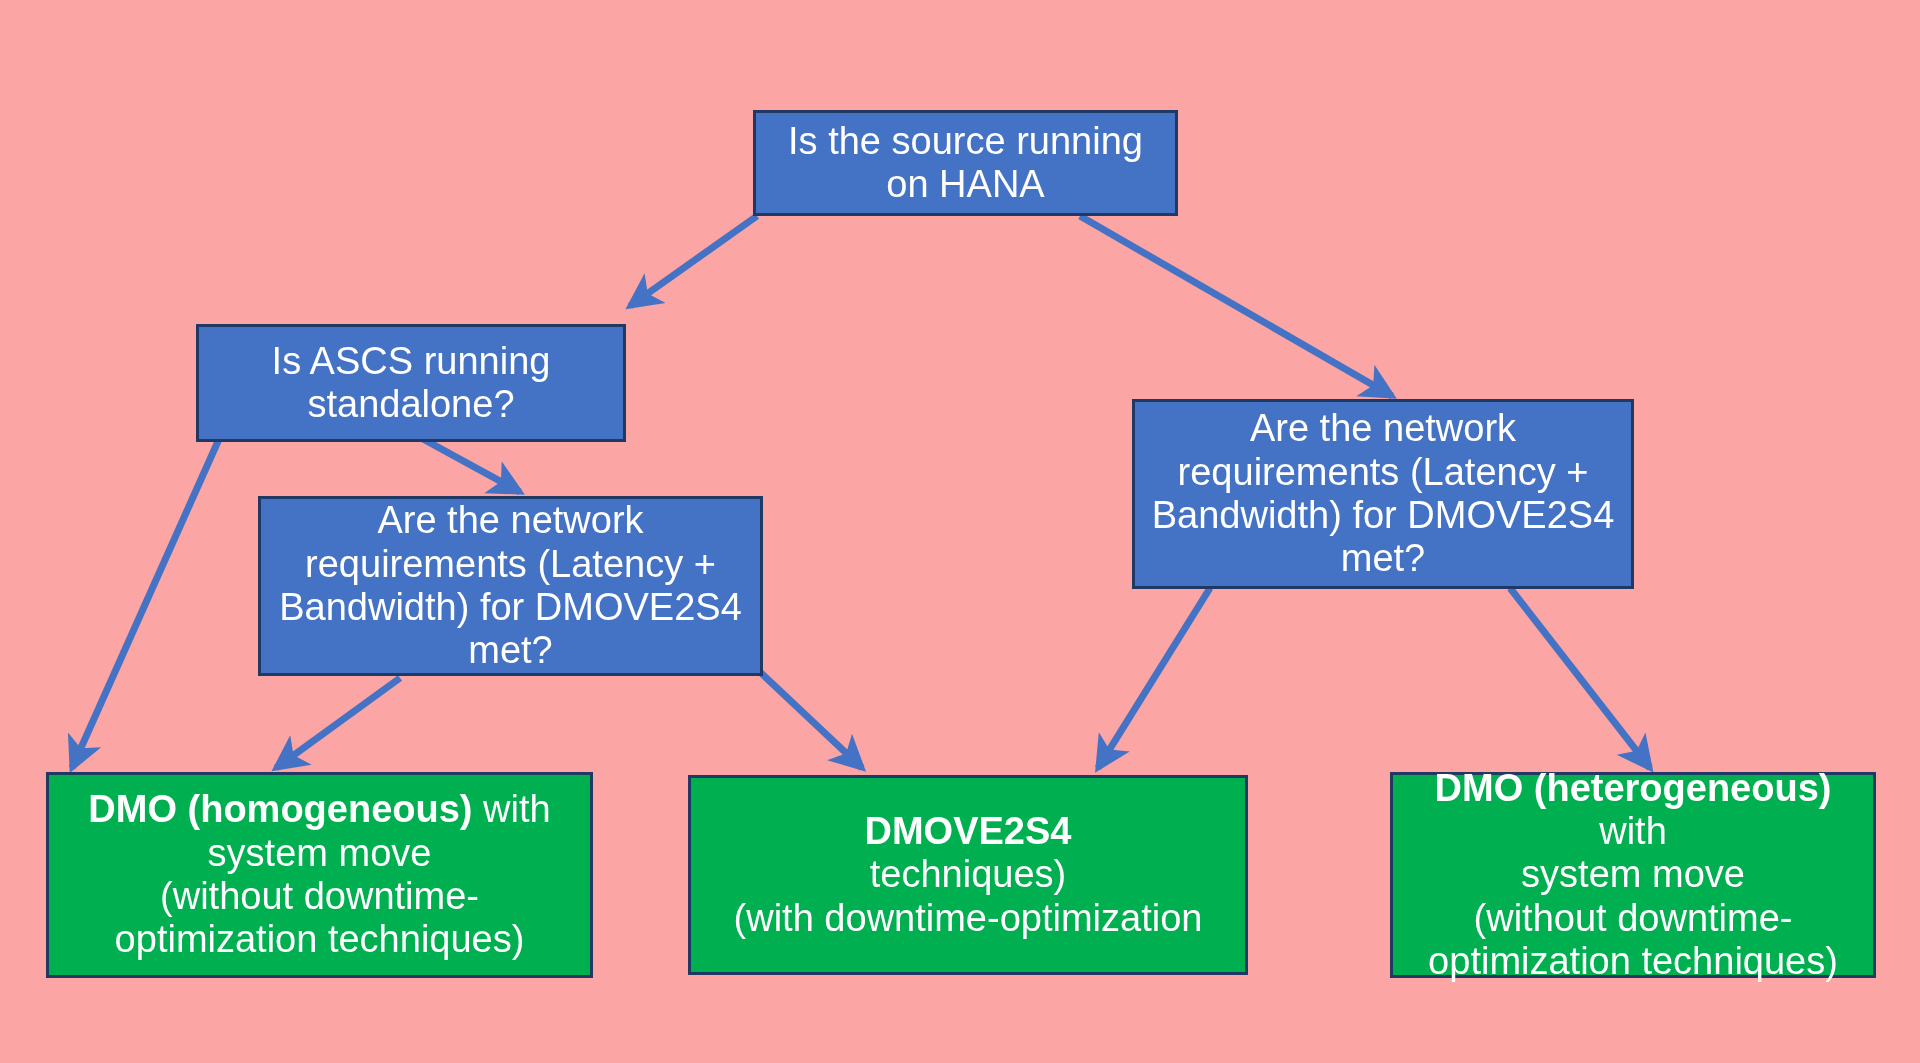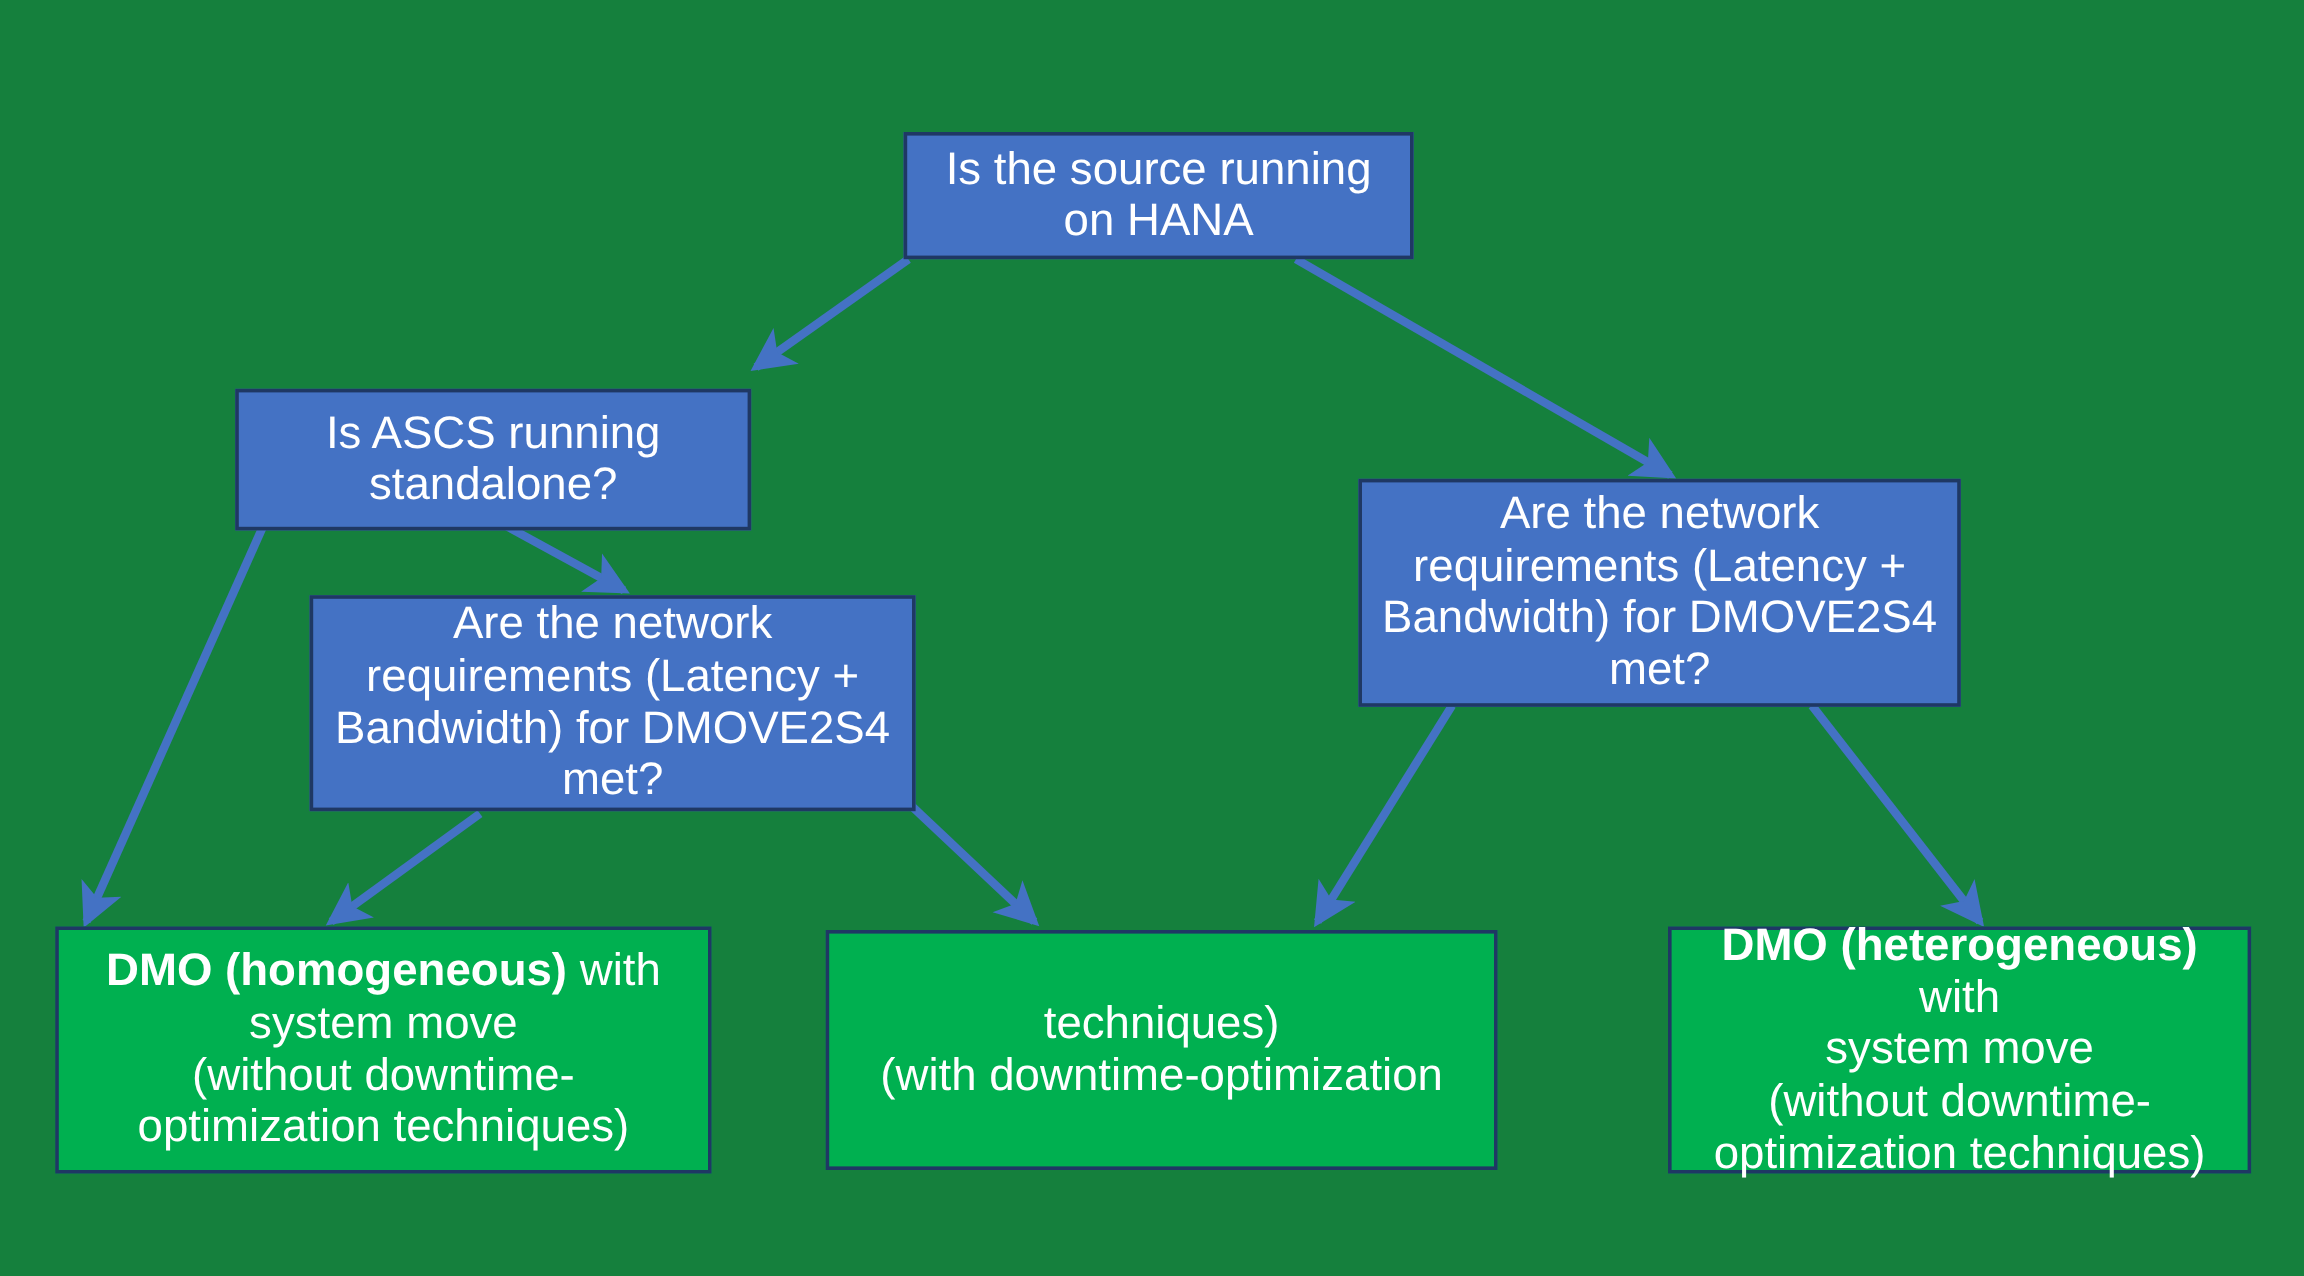--- a/index.html
+++ b/index.html
@@ -1,17 +1,17 @@
 <!DOCTYPE html>
 <html><head>
 <meta charset="utf-8">
 <style>
   html,body{margin:0;padding:0;background:#000;}
   #stage{
-    position:relative;width:1920px;height:1063px;background:#15803d;overflow:hidden;
+    position:relative;width:1920px;height:1063px;background:#fca5a5;overflow:hidden;
     font-family:"Liberation Sans", sans-serif;
   }
   #edges{position:absolute;left:0;top:0;width:1920px;height:1063px;}
   .node{
     position:absolute;box-sizing:border-box;
     display:flex;align-items:center;justify-content:center;
     text-align:center;color:#fff;line-height:1.14;
     border:3px solid #1F3864;
     z-index:2;
   }
@@ -79,20 +79,21 @@
     <div class="txt">
       <div><b>DMO (homogeneous)</b><span> with</span></div>
       <div>system move</div>
       <div><span>(</span><span class="u">without</span><span> downtime-</span></div>
       <div>optimization techniques)</div>
     </div>
   </div>
 
   <div class="node outcome" style="left:688px;top:775px;width:560px;height:200px;">
     <div class="txt">
+      <div><b>DMOVE2S4</b></div>
       <div>techniques)</div>
       <div>(with downtime-optimization</div>
     </div>
   </div>
 
   <div class="node outcome" style="left:1390px;top:772px;width:486px;height:206px;">
     <div class="txt">
       <div><b>DMO (heterogeneous)</b><span> with</span></div>
       <div>system move</div>
       <div><span>(</span><span class="u">without</span><span> downtime-</span></div>

